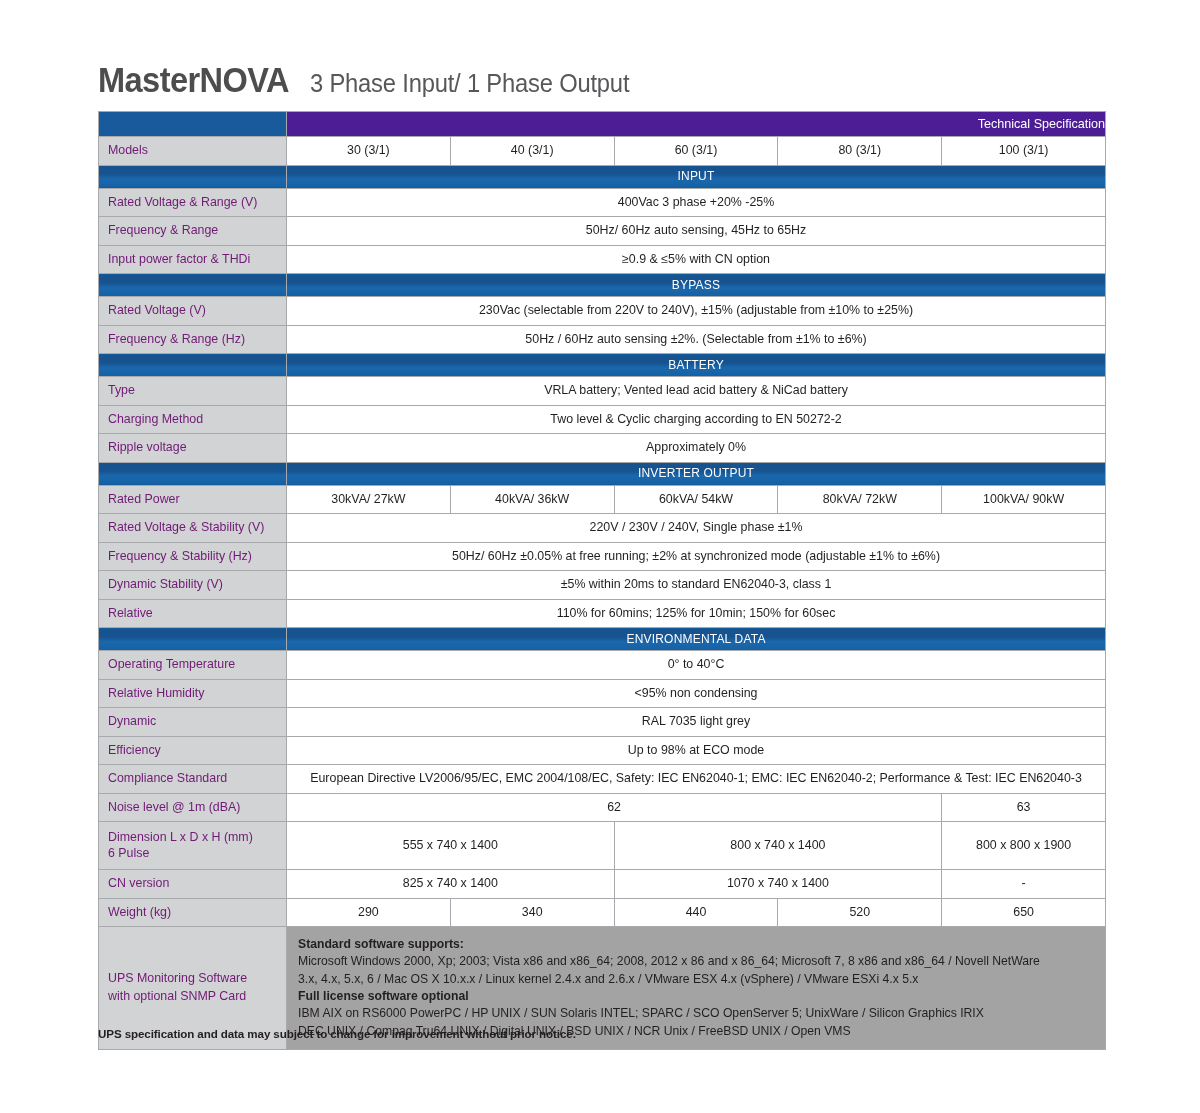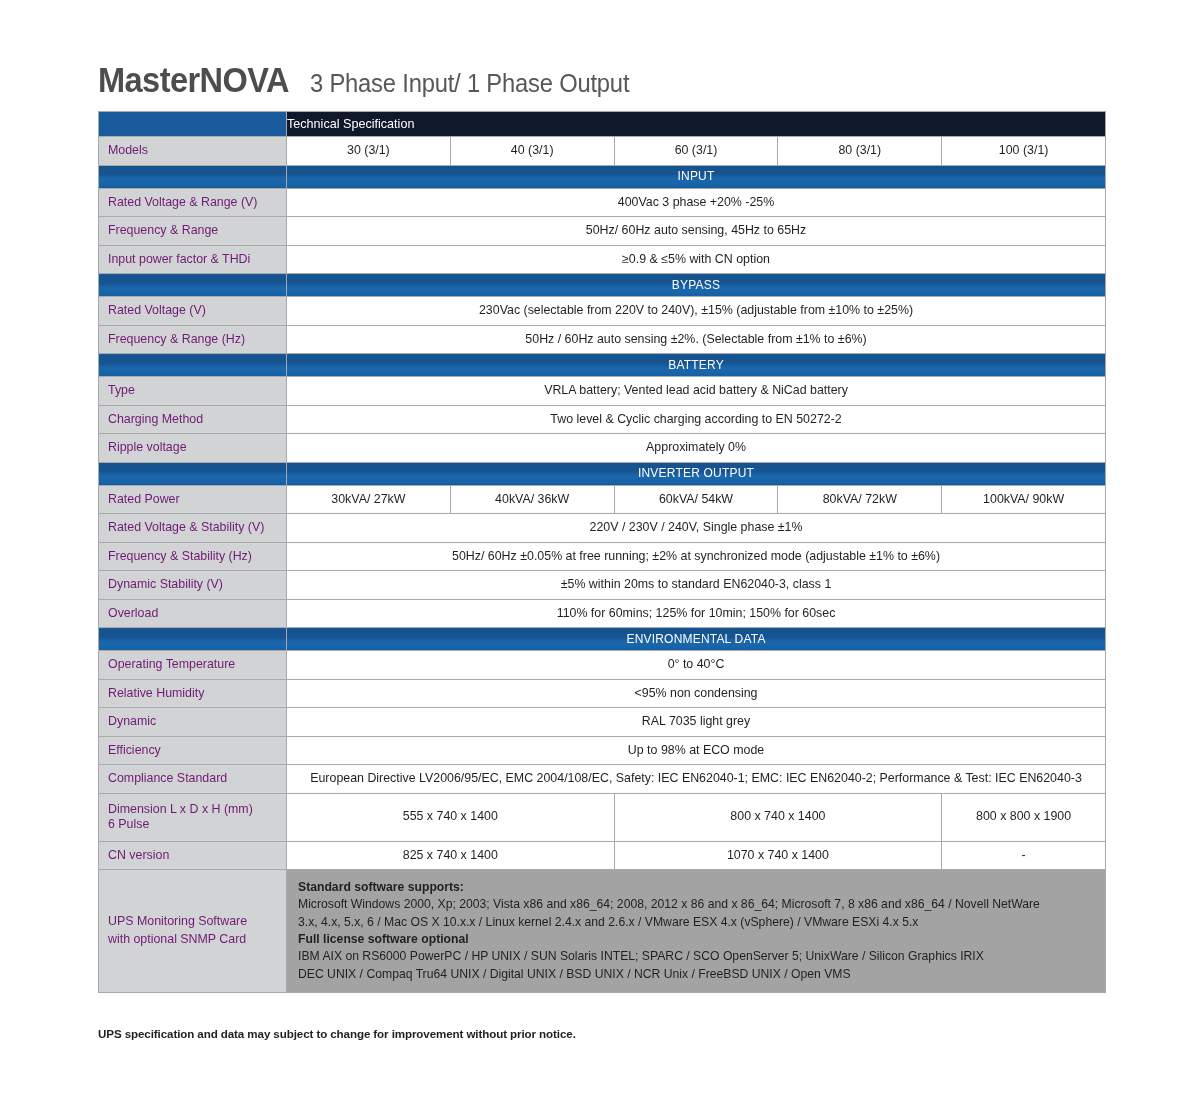--- a/index.html
+++ b/index.html
@@ -84,23 +84,23 @@
     letter-spacing: 0.2px;
     height: 23px;
     padding: 3px 0 4px 0;
     border-color: #a7a9ac;
   }
   td.band-blank {
     background: linear-gradient(to bottom, #17538f 0%, #17538f 38%, #1b67ad 60%, #1362a4 100%);
     border-color: #a7a9ac;
   }
   td.band-title {
-    background: #0f172a;
+    background: #4c1d95;
     color: #ffffff;
-    text-align: left;
+    text-align: right;
     font-size: 12.6px;
     height: 25px;
     padding: 4px 0 5px 0;
     margin-top: 16px;
   }
   td.band-title-blank { background: #185a9b; }
 
   
   td.val {
     background: #ffffff;
@@ -238,21 +238,21 @@
       </tr>
       <tr>
         <td class="lbl">Frequency &amp; Stability (Hz)</td>
         <td class="val" colspan="5">50Hz/ 60Hz ±0.05% at free running; ±2% at synchronized mode (adjustable ±1% to ±6%)</td>
       </tr>
       <tr>
         <td class="lbl">Dynamic Stability (V)</td>
         <td class="val" colspan="5">±5% within 20ms to standard EN62040-3, class 1</td>
       </tr>
       <tr>
-        <td class="lbl">Overload</td>
+        <td class="lbl">Relative</td>
         <td class="val" colspan="5">110% for 60mins; 125% for 10min; 150% for 60sec</td>
       </tr>
 
       <tr>
         <td class="band-blank"></td>
         <td class="band" colspan="5">ENVIRONMENTAL DATA</td>
       </tr>
       <tr>
         <td class="lbl">Operating Temperature</td>
         <td class="val" colspan="5">0° to 40°C</td>
@@ -267,38 +267,51 @@
       </tr>
       <tr>
         <td class="lbl">Efficiency</td>
         <td class="val" colspan="5">Up to 98% at ECO mode</td>
       </tr>
       <tr>
         <td class="lbl">Compliance Standard</td>
         <td class="val" colspan="5">European Directive LV2006/95/EC, EMC 2004/108/EC, Safety: IEC EN62040-1; EMC: IEC EN62040-2; Performance &amp; Test: IEC EN62040-3</td>
       </tr>
 
+      <tr>
+        <td class="lbl">Noise level @ 1m (dBA)</td>
+        <td class="val" colspan="4">62</td>
+        <td class="val">63</td>
+      </tr>
 
       <tr>
         <td class="lbl tall">
           <span>Dimension L x D x H (mm)</span><br>
           <span>6 Pulse</span>
         </td>
         <td class="val tall" colspan="2">555 x 740 x 1400</td>
         <td class="val tall" colspan="2">800 x 740 x 1400</td>
         <td class="val tall">800 x 800 x 1900</td>
       </tr>
 
       <tr>
         <td class="lbl">CN version</td>
         <td class="val" colspan="2">825 x 740 x 1400</td>
         <td class="val" colspan="2">1070 x 740 x 1400</td>
         <td class="val">-</td>
       </tr>
 
+      <tr>
+        <td class="lbl">Weight (kg)</td>
+        <td class="val">290</td>
+        <td class="val">340</td>
+        <td class="val">440</td>
+        <td class="val">520</td>
+        <td class="val">650</td>
+      </tr>
 
       <tr>
         <td class="lbl sw-lbl">
           <span>UPS Monitoring Software</span><br>
           <span>with optional SNMP Card</span>
         </td>
         <td class="sw" colspan="5">
           <div class="sw-head sw-line">Standard software supports:</div>
           <div class="sw-line">Microsoft Windows 2000, Xp; 2003; Vista x86 and x86_64; 2008, 2012 x 86 and x 86_64; Microsoft 7, 8 x86 and x86_64 / Novell NetWare</div>
           <div class="sw-line">3.x, 4.x, 5.x, 6 / Mac OS X 10.x.x / Linux kernel 2.4.x and 2.6.x / VMware ESX 4.x (vSphere) / VMware ESXi 4.x 5.x</div>

